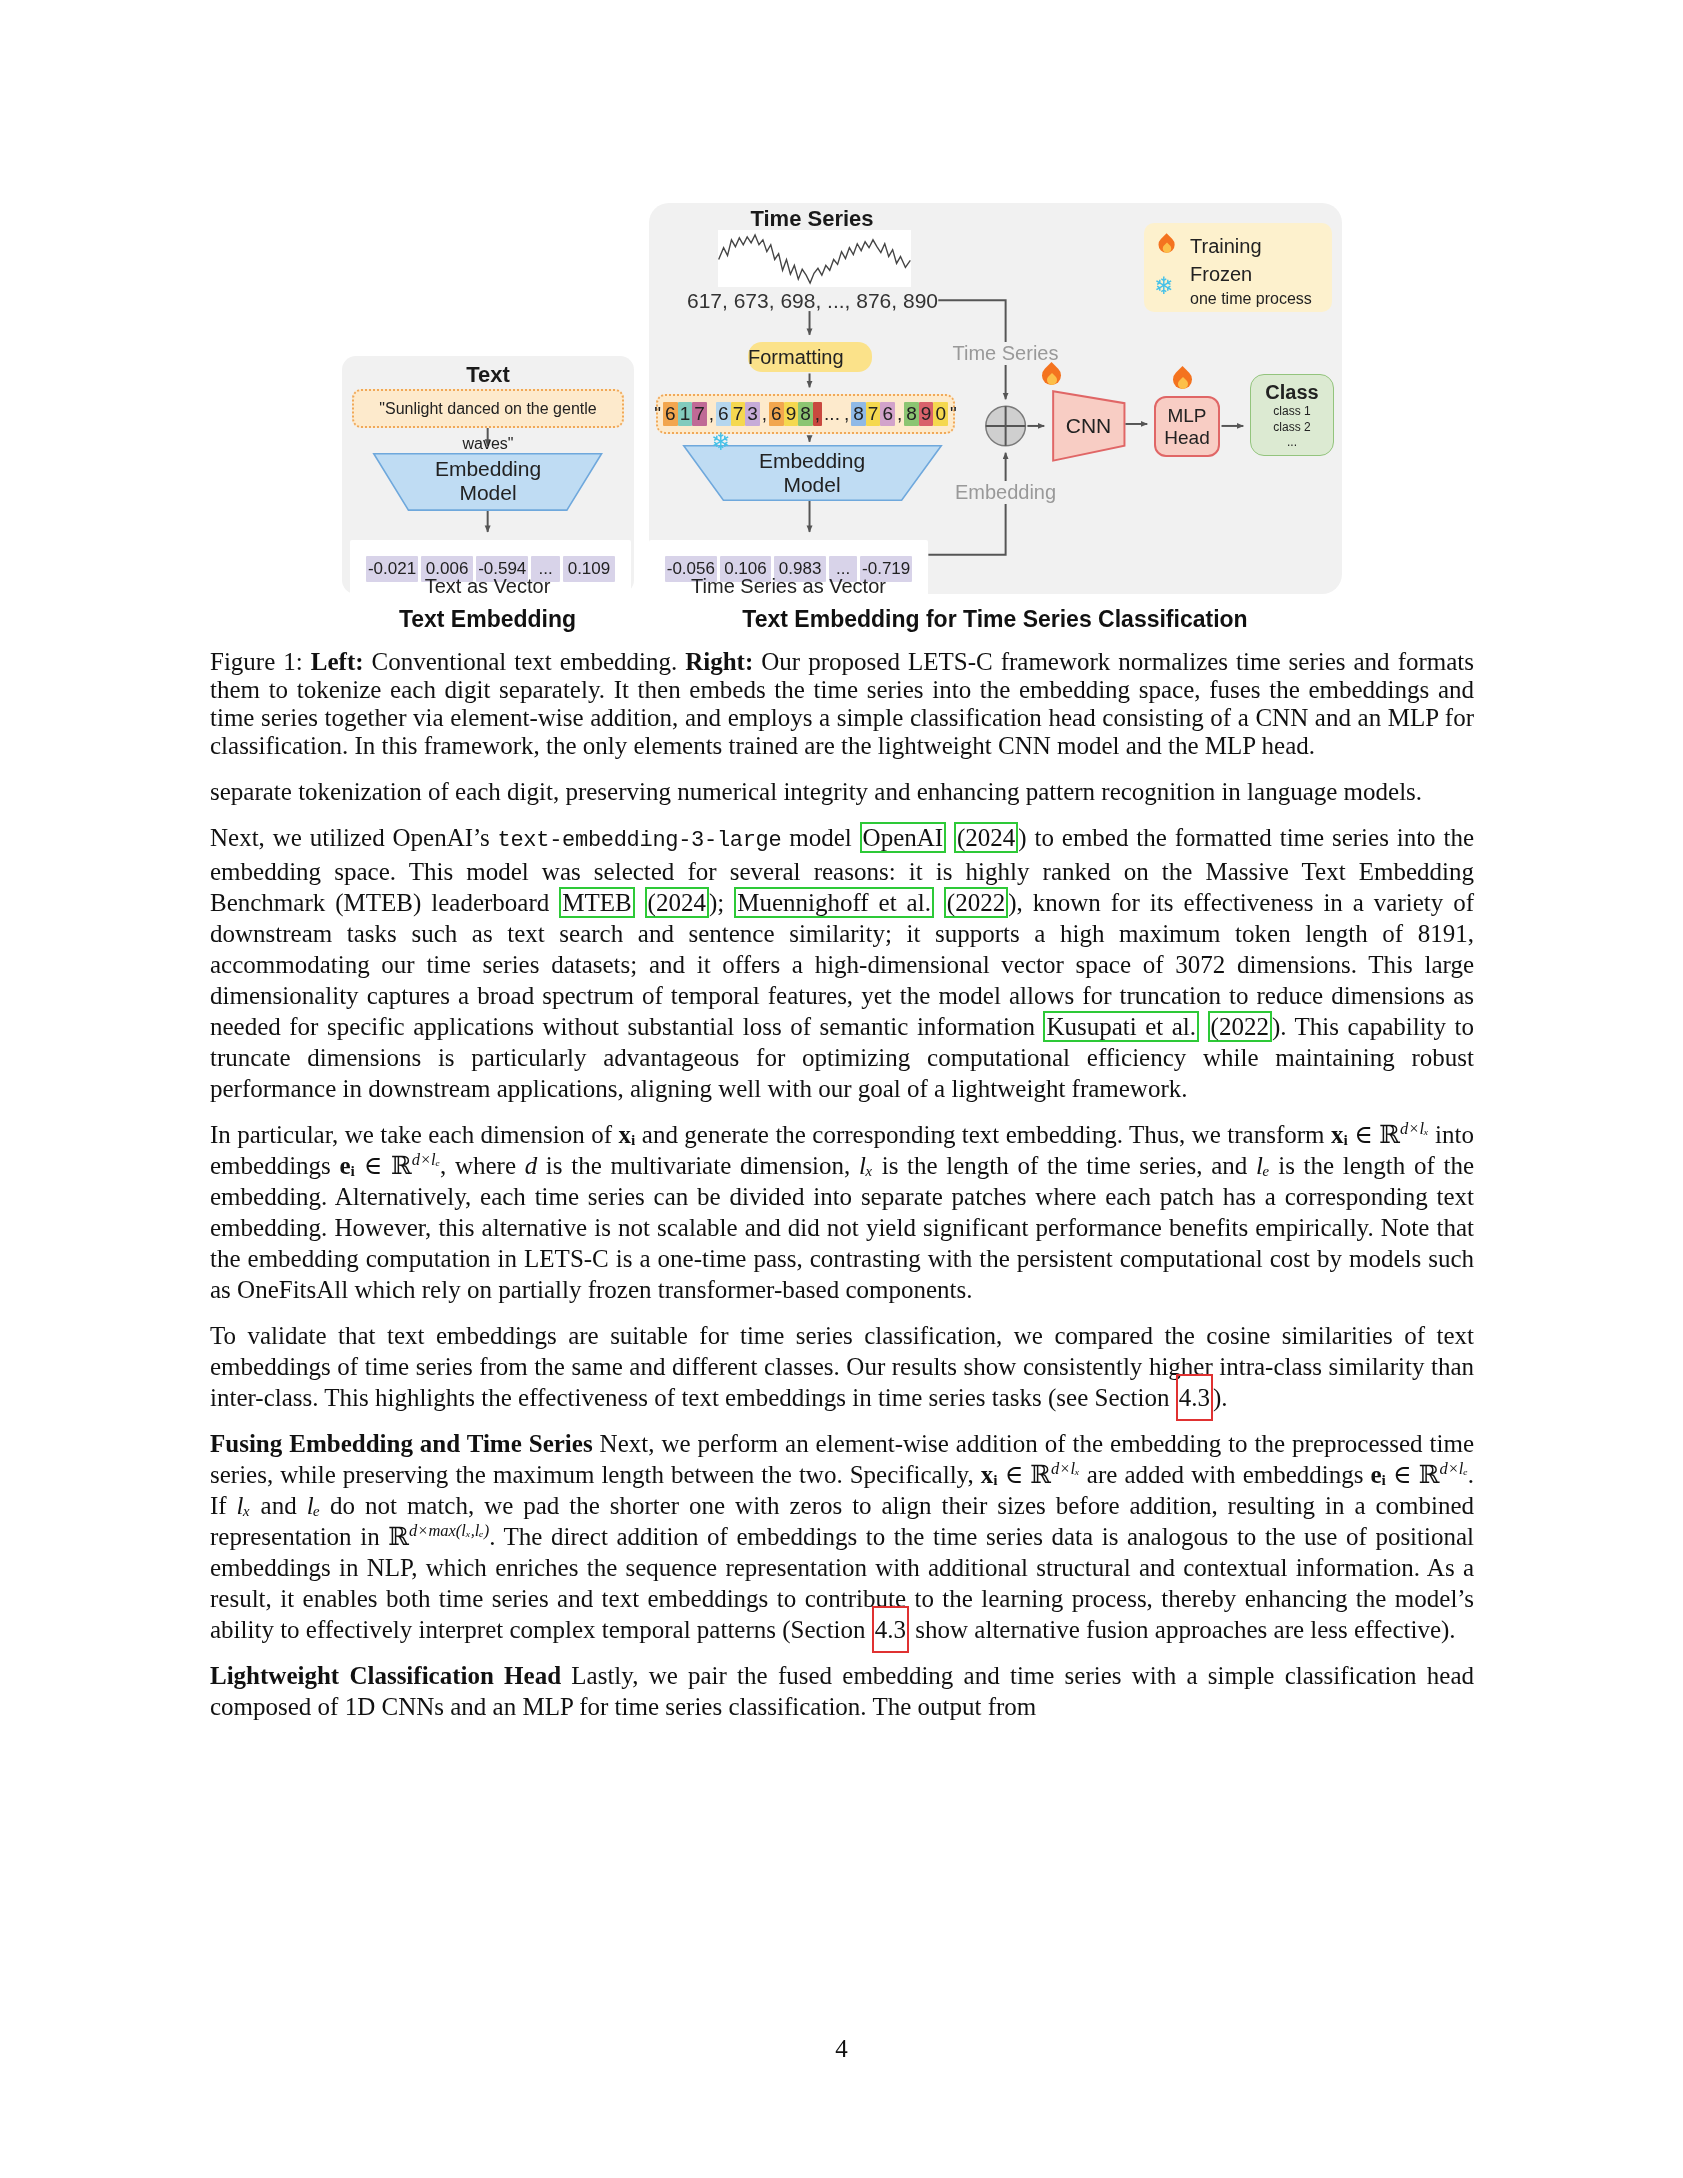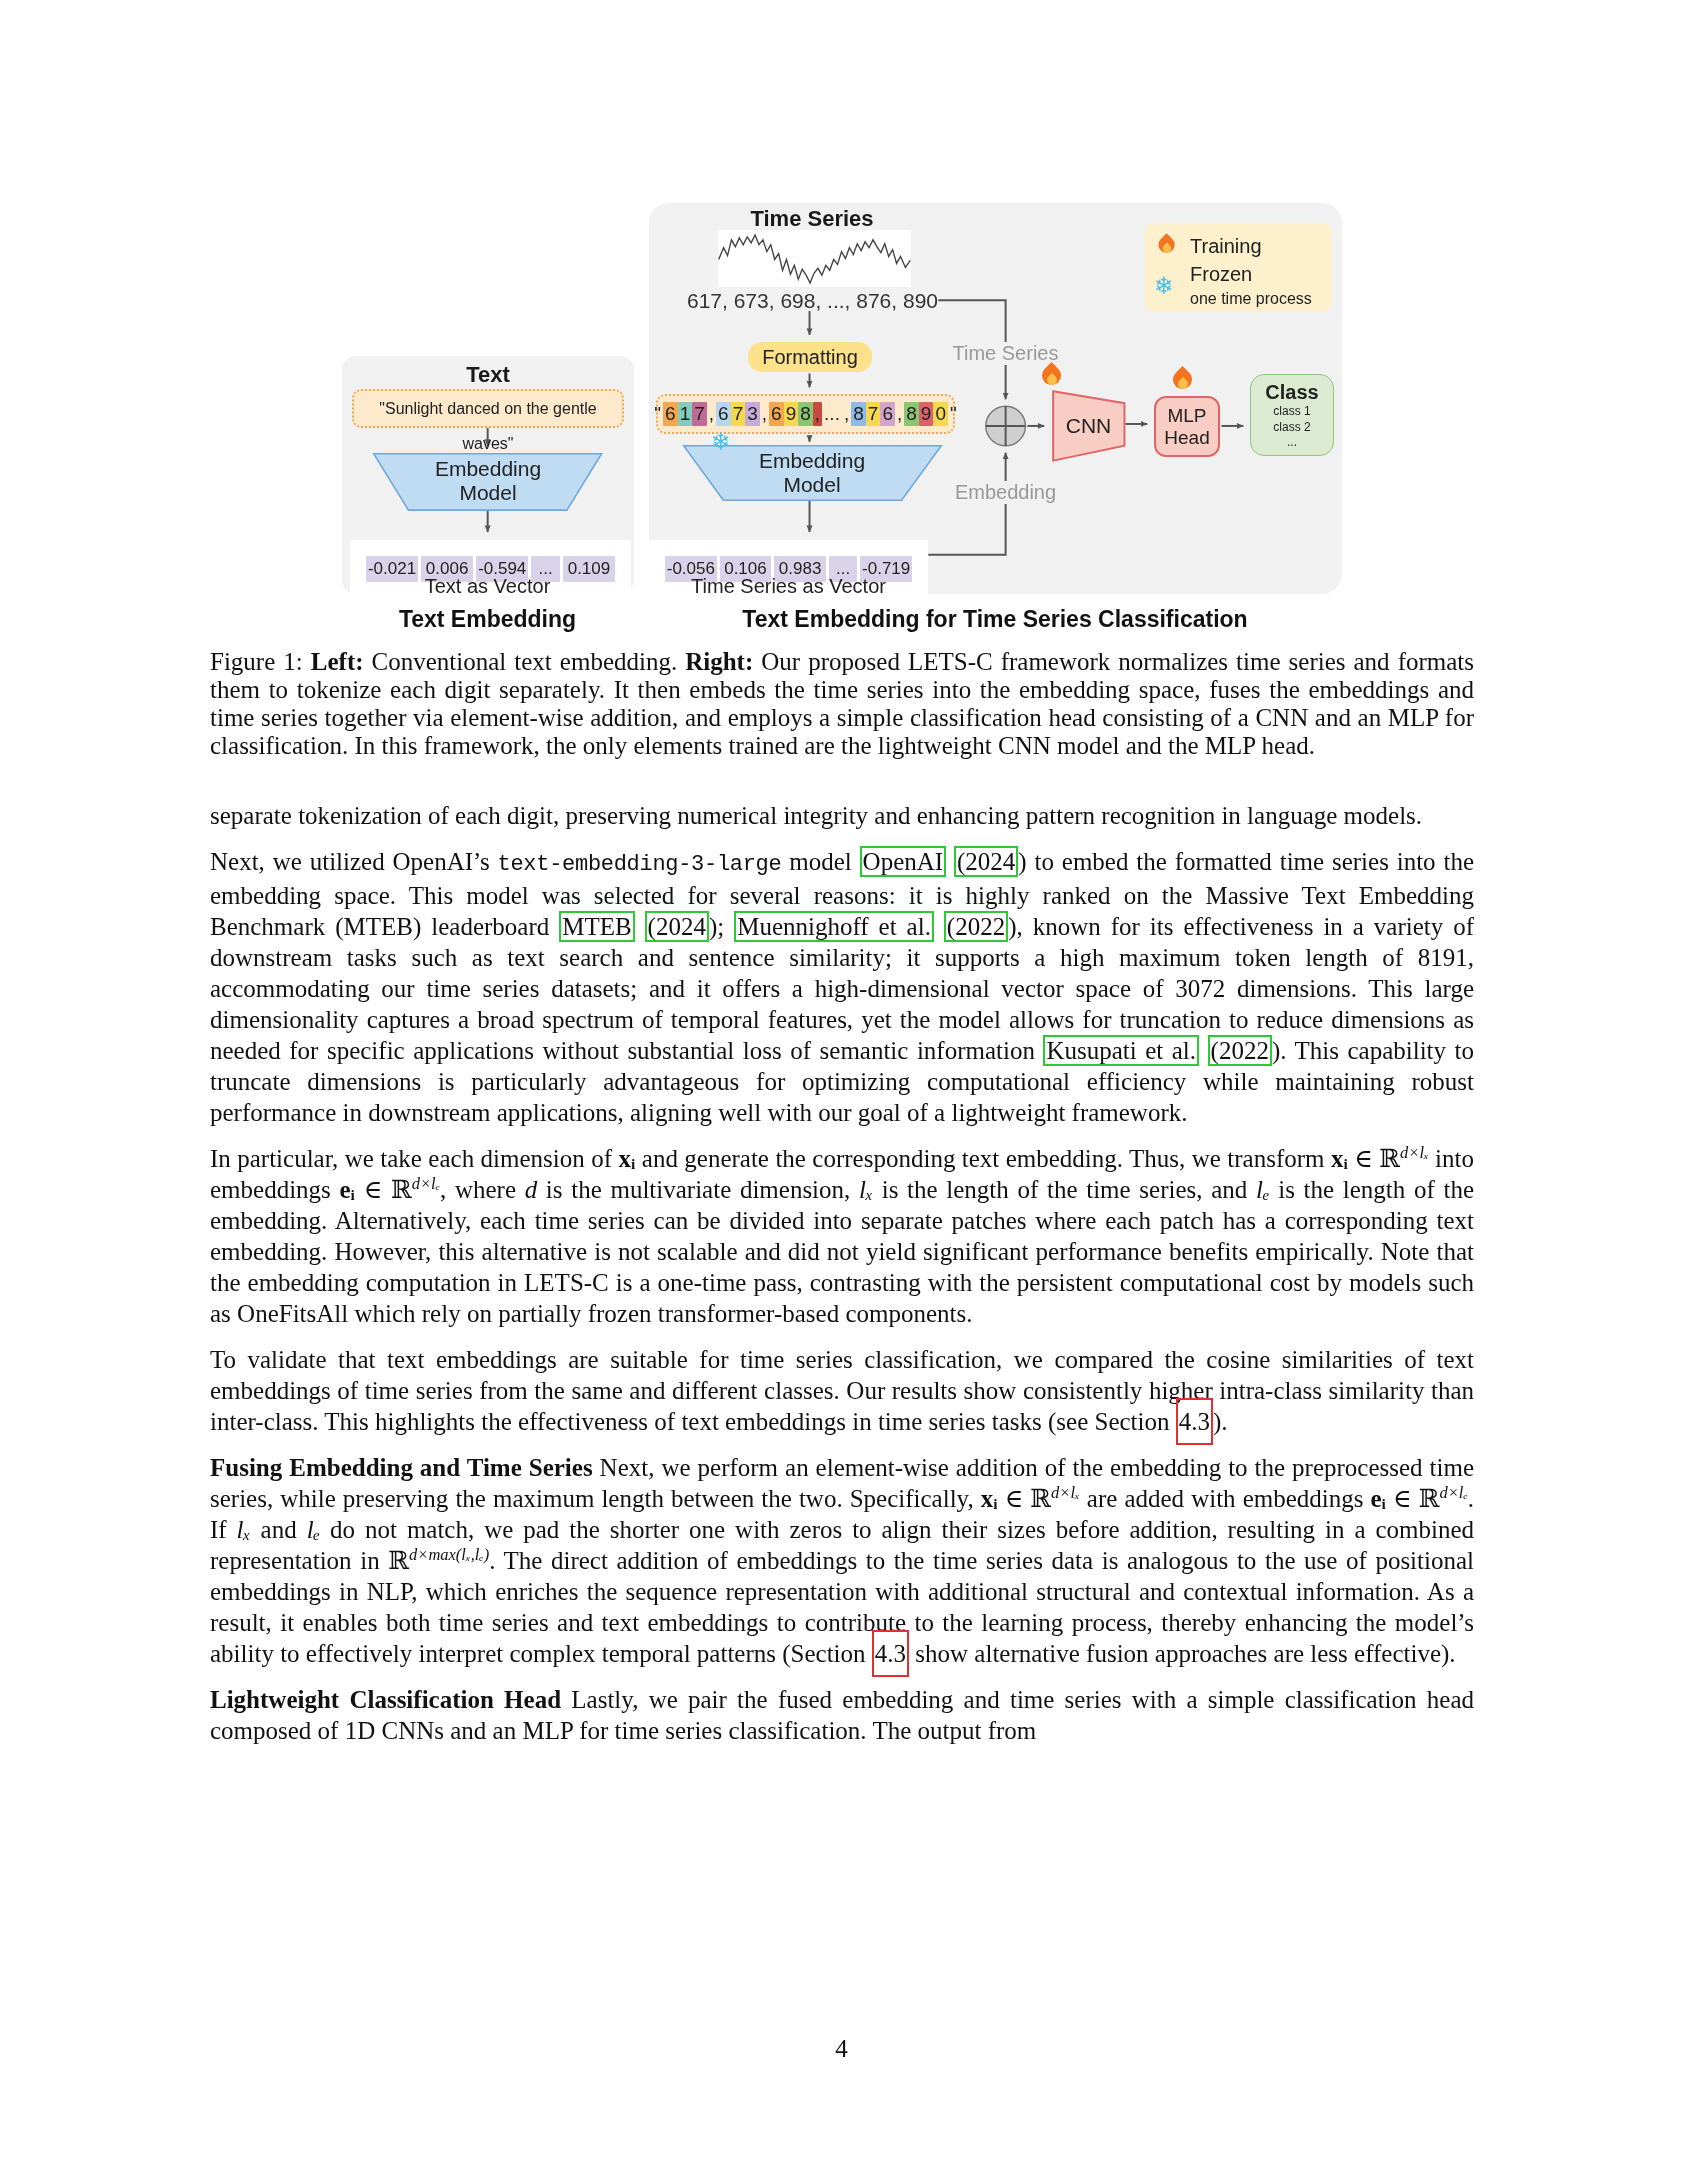--- a/index.html
+++ b/index.html
@@ -20,21 +20,21 @@
           font-family:"Liberation Sans","DejaVu Sans",sans-serif;color:#222}
   .panel{position:absolute;background:var(--panel)}
   .panel-right{left:401px;top:5px;width:693px;height:391px;border-radius:20px}
   .panel-left{left:94px;top:158px;width:292px;height:238px;border-radius:14px}
   svg.overlay{position:absolute;left:0;top:0;z-index:2}
   .fig-abs{position:absolute;z-index:3}
   .fig-h{font-weight:bold;font-size:22px;text-align:center;color:#1a1a1a}
   .sparkline{left:470px;top:32px;width:193px;height:57px;background:#fff}
   .ts-numbers{left:401px;top:91px;width:327px;text-align:center;font-size:21px;color:#333}
   .fmt-box{left:500px;top:144px;width:124px;height:30px;background:var(--formatting_bg);
-           border-radius:14px;text-align:center;line-height:30px;font-size:20px}
+           border-radius:14px;line-height:30px;font-size:20px}
   .token-box{left:408px;top:196px;width:299px;height:40px;background:var(--token_box_bg);
              border:2px dotted var(--token_box_border);border-radius:9px;
              display:flex;align-items:center;justify-content:center;font-size:19px}
   .token{padding:1px 2px;border-radius:1px;white-space:pre}
   .trap-label{display:flex;flex-direction:column;align-items:center;justify-content:center;
               font-size:21px;line-height:1.15;text-align:center}
   .vec-row{display:flex;gap:3px;background:#fff;padding:16px;border-radius:2px}
   .vcell{flex:1;background:var(--vector_cell);text-align:center;font-size:17px;
          line-height:26px;border-radius:1px}
   .vcell.dots{flex:.55}
@@ -66,21 +66,21 @@
   .panel-caption{font-weight:bold;font-size:23px;text-align:center;color:#111}
 
   
   .trap{fill:var(--trapezoid_fill);stroke:var(--trapezoid_border);stroke-width:1.6}
   .cnn{fill:var(--cnn_fill);stroke:var(--cnn_border);stroke-width:2}
   .wire{stroke:#555;stroke-width:2;fill:none}
   .oplus{fill:#cfcfcf;stroke:#7a7a7a;stroke-width:1.5}
 
   
   .text-col{position:absolute;left:210px;top:648px;width:1264px;text-align:justify}
-  .fig-caption{font-size:25px;line-height:28px;margin-bottom:40px}
+  .fig-caption{font-size:25px;line-height:28px;margin-bottom:16px}
   .body-par{font-size:25px;line-height:31px;margin-bottom:15px}
   .seg-b{font-weight:bold}
   .seg-i{font-style:italic}
   .seg-m{font-family:"Liberation Mono","DejaVu Sans Mono",monospace;font-size:.88em;letter-spacing:-0.3px}
   .seg-g{border:2px solid var(--citation_green);padding:0 1px}
   .seg-r{border:2px solid var(--citation_red);padding:8px 1px}
   .seg-sup{vertical-align:super;font-size:66%;font-style:italic;line-height:0}
   .page-num{position:absolute;left:0;top:2035px;width:1683px;text-align:center;font-size:25px}
 </style>
 </head>

